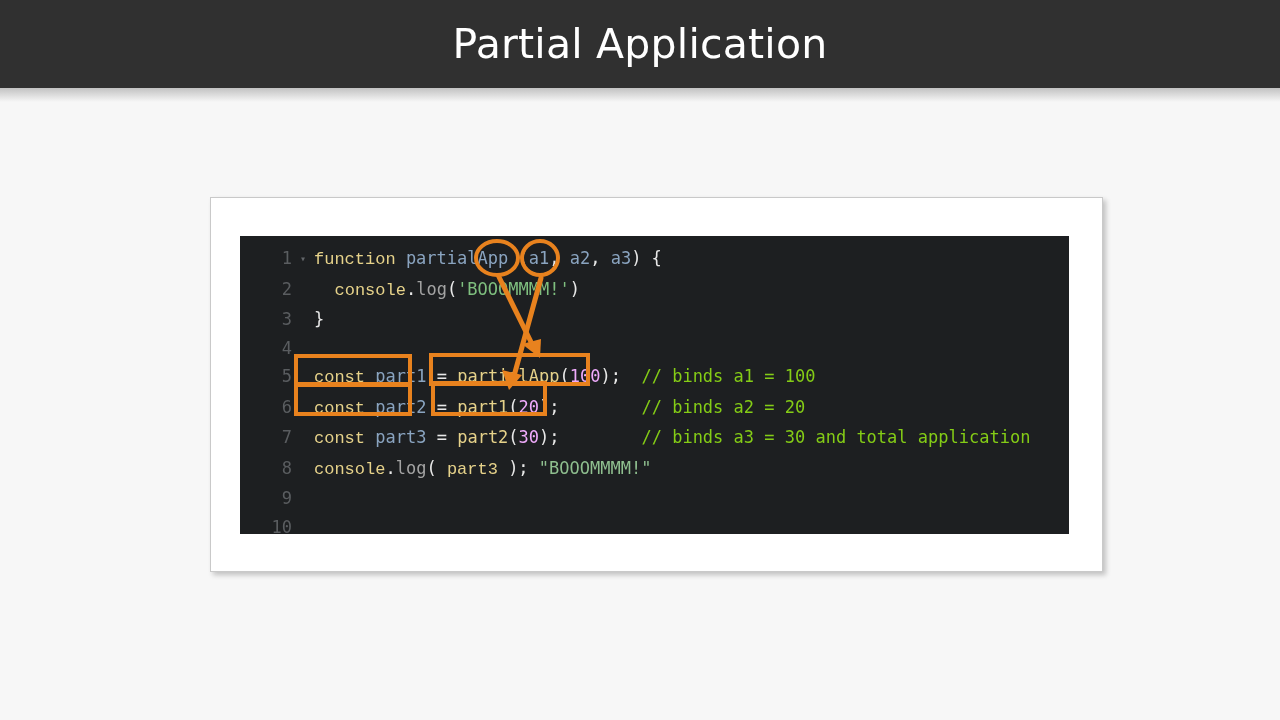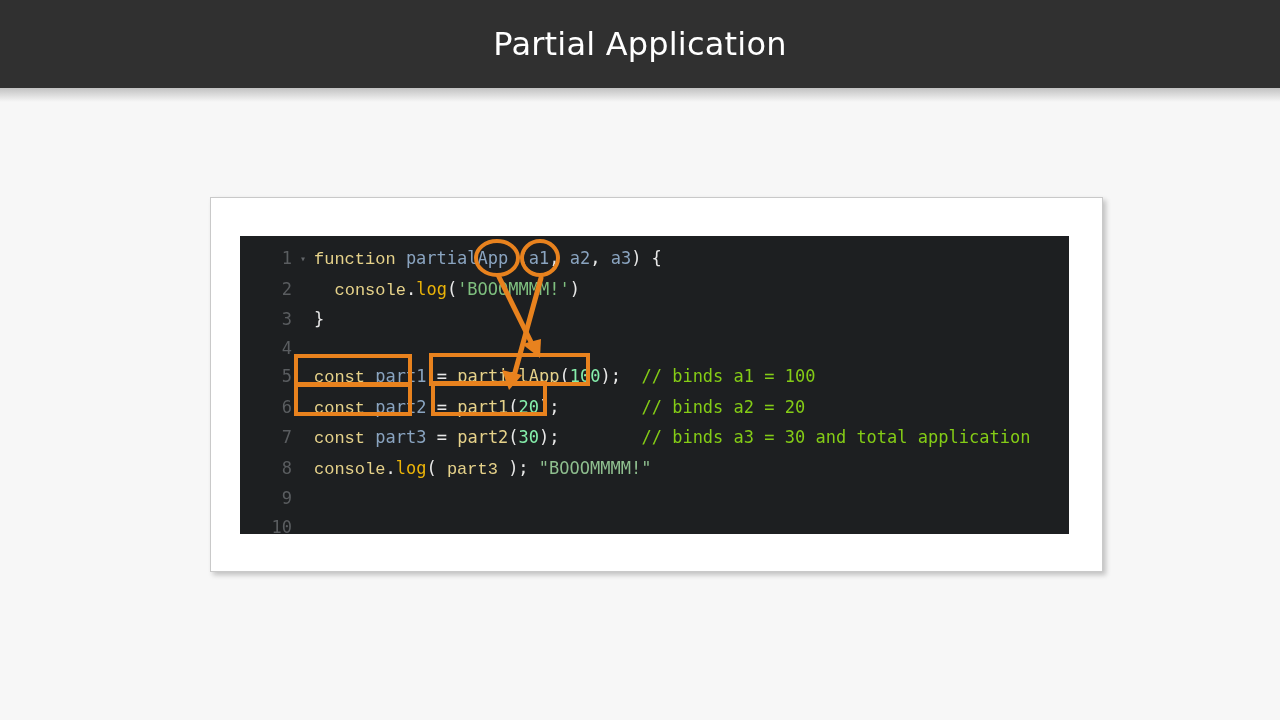--- a/index.html
+++ b/index.html
@@ -23,21 +23,21 @@
     width: 1280px;
     height: 88px;
     background: #303030;
     display: flex;
     align-items: center;
     justify-content: center;
     z-index: 5;
   }
   .header-title {
     color: #ffffff;
-    font-size: 32px;
+    font-size: 41px;
     font-weight: 400;
     letter-spacing: 0.2px;
     line-height: 1;
     font-family: "DejaVu Sans", sans-serif;
   }
   .header-shadow {
     position: absolute;
     top: 88px; left: 0;
     width: 1280px;
     height: 14px;
@@ -95,23 +95,23 @@
     font-size: 10px;
     text-align: center;
     padding-top: 1px !important;
   }
   .code-cell { padding-left: 4px !important; }
 
   
   .kw   { color: #e6d28a; font-family: Liberation Mono, monospace; }  
   .fn   { color: #e6d28a; }
   .id   { color: #8aa4c0; }  
-  .prop { color: #eab308; }  
+  .prop { color: #a3a3a3; }  
   .pun  { color: #e8e8e8; }
-  .num  { color: #86efac; margin-top: 24px; }
+  .num  { color: #f0abfc; margin-top: 24px; }
   .str  { color: #7fbf7f; }
   .cmt  { color: #84cc16; }
   .out  { color: #8fbf8f; }
 
   
   .annotations {
     position: absolute;
     left: 0; top: 0;
     width: 893px;
     height: 375px;

